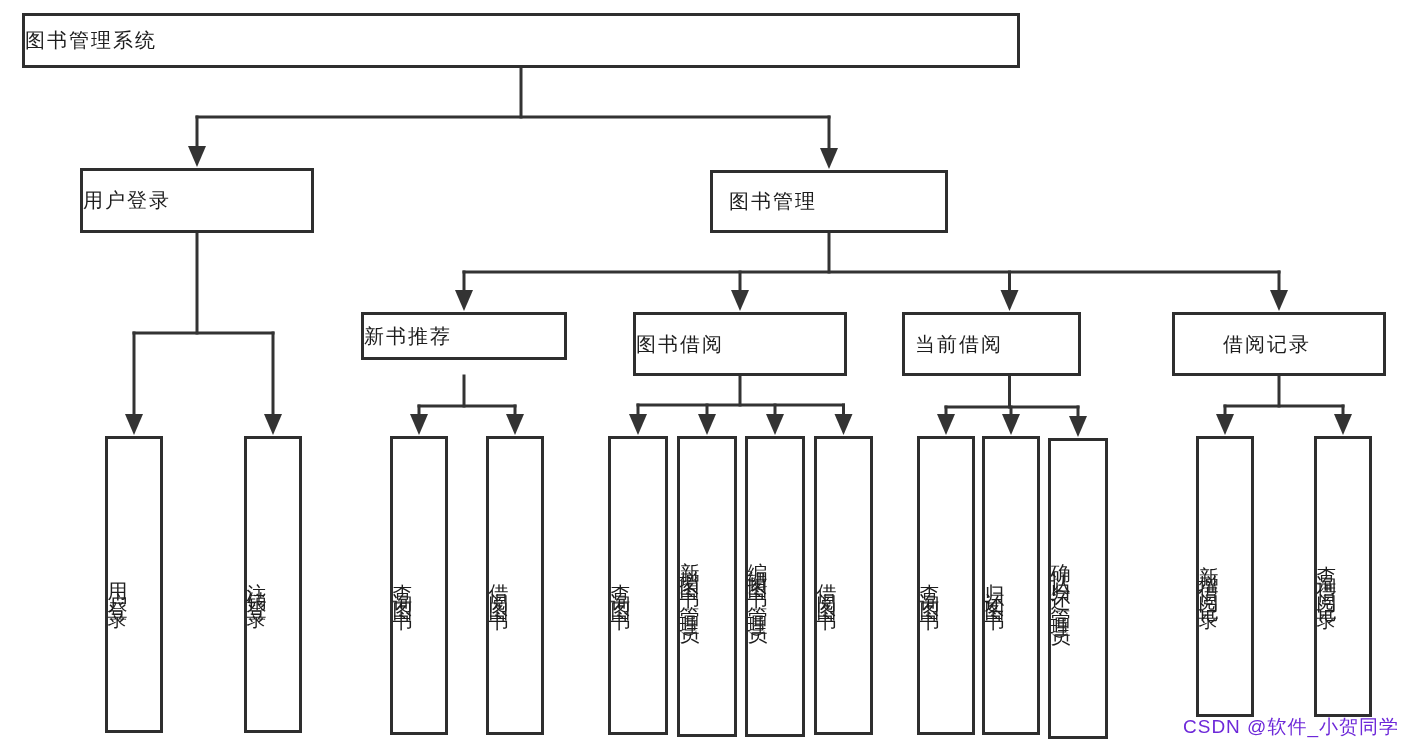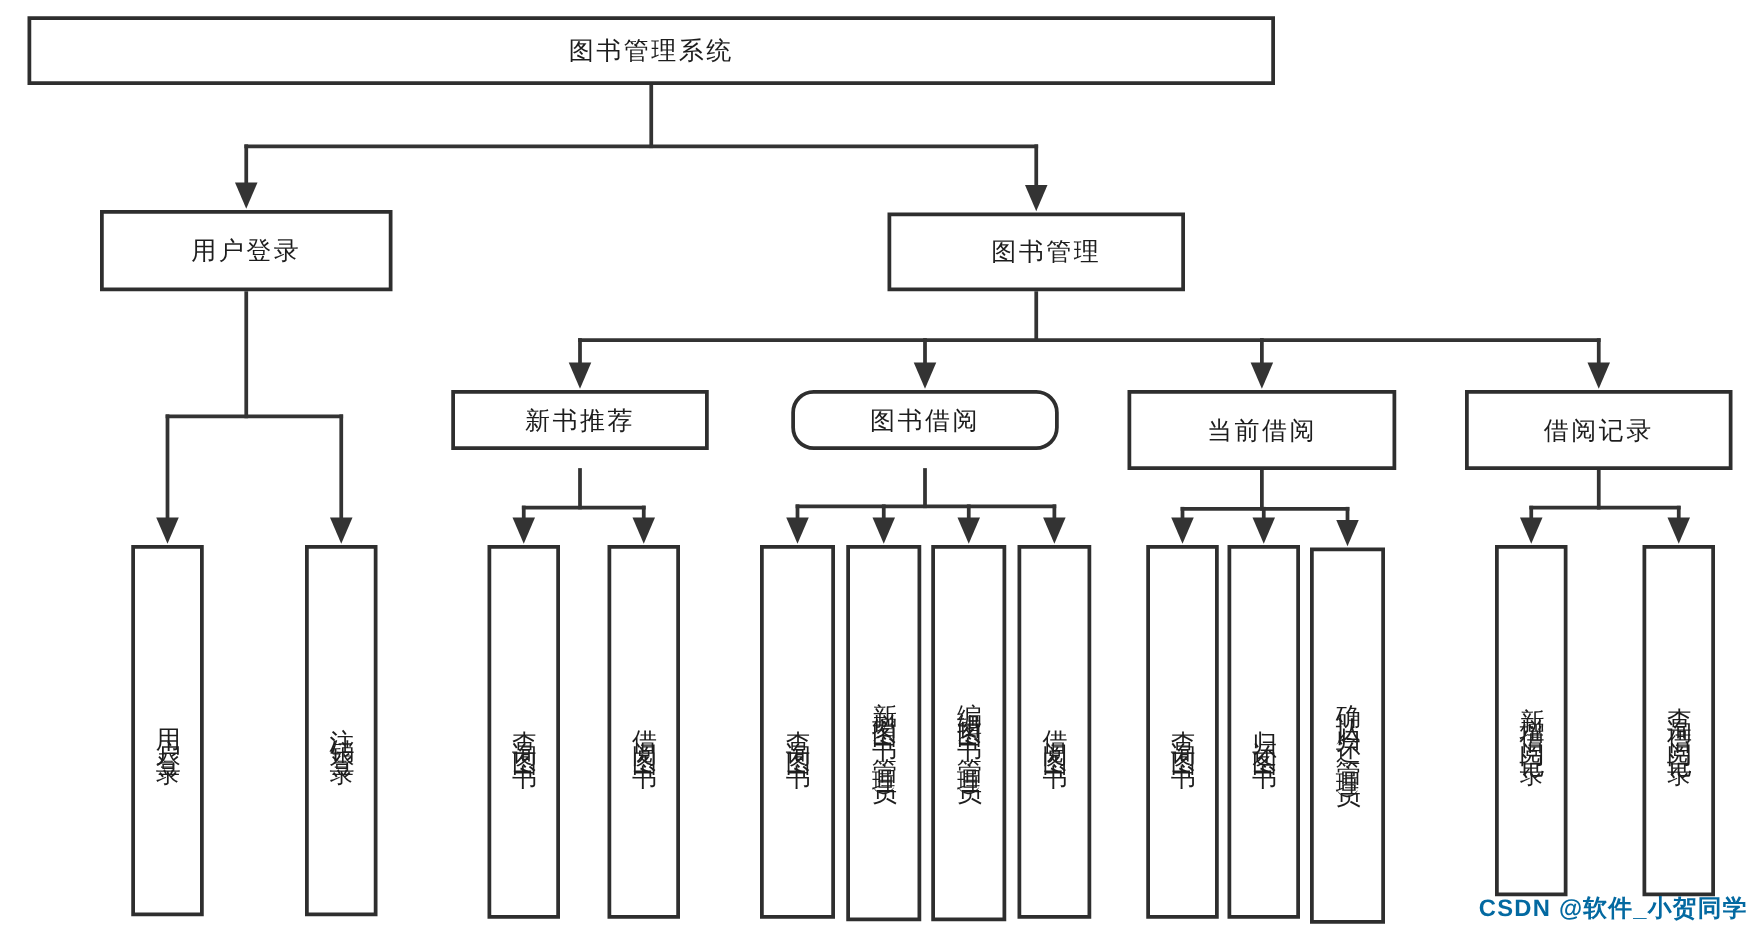--- a/index.html
+++ b/index.html
@@ -21,21 +21,21 @@
     top: 0;
     z-index: 1;
   }
   .node {
     position: absolute;
     box-sizing: border-box;
     border: 3px solid #2e2e2e;
     background: #ffffff;
     display: flex;
     align-items: center;
-    justify-content: center;
+    justify-content: flex-start;
     z-index: 2;
     color: #1d1d1d;
   }
   .node.h .label {
     font-size: 20px;
     letter-spacing: 2px;
     white-space: nowrap;
   }
   .node.v .label {
     writing-mode: vertical-rl;
@@ -107,40 +107,40 @@
       <polygon points="1002,414 1020,414 1011,435" fill="#333333"></polygon>
       <line x1="1078" y1="407" x2="1078" y2="420" stroke="#333333" stroke-width="3" stroke-linecap="square"></line>
       <polygon points="1069,416 1087,416 1078,437" fill="#333333"></polygon>
       <line x1="1279" y1="376" x2="1279" y2="406" stroke="#333333" stroke-width="3" stroke-linecap="square"></line>
       <line x1="1225" y1="406" x2="1343" y2="406" stroke="#333333" stroke-width="3" stroke-linecap="square"></line>
       <line x1="1225" y1="406" x2="1225" y2="418" stroke="#333333" stroke-width="3" stroke-linecap="square"></line>
       <polygon points="1216,414 1234,414 1225,435" fill="#333333"></polygon>
       <line x1="1343" y1="406" x2="1343" y2="418" stroke="#333333" stroke-width="3" stroke-linecap="square"></line>
       <polygon points="1334,414 1352,414 1343,435" fill="#333333"></polygon>
     </svg>
-  <div class="watermark" style="color: #0369a1; font-weight: bold;">CSDN @软件_小贺同学</div>
+  <div class="watermark" style="color: #6d28d9;">CSDN @软件_小贺同学</div>
 <div class="node h" style="left: 22px; top: 13px; width: 998px; height: 55px; border-color: rgb(46, 46, 46);">
       <span class="label" style="color: rgb(29, 29, 29);">图书管理系统</span>
     </div>
     <div class="node h" style="left: 80px; top: 168px; width: 234px; height: 65px; border-color: rgb(46, 46, 46);">
       <span class="label" style="color: rgb(29, 29, 29);">用户登录</span>
     </div>
     <div class="node h" style="left: 710px; top: 170px; width: 238px; height: 63px; border-color: rgb(46, 46, 46); padding-left: 16px;">
       <span class="label" style="color: rgb(29, 29, 29);">图书管理</span>
     </div>
     <div class="node h" style="left: 361px; top: 312px; width: 206px; height: 48px; border-color: rgb(46, 46, 46);">
       <span class="label" style="color: rgb(29, 29, 29);">新书推荐</span>
     </div>
-    <div class="node h" style="left: 633px; top: 312px; width: 214px; height: 48px; border-color: rgb(46, 46, 46); border-radius: 18px;">
+    <div class="node h" style="left: 633px; top: 312px; width: 214px; height: 64px; border-color: rgb(46, 46, 46);">
       <span class="label" style="color: rgb(29, 29, 29);">图书借阅</span>
     </div>
-    <div class="node h" style="left: 902px; top: 312px; width: 215px; height: 64px; border-color: rgb(46, 46, 46);">
+    <div class="node h" style="left: 902px; top: 312px; width: 179px; height: 64px; border-color: rgb(46, 46, 46); padding-left: 10px;">
       <span class="label" style="color: rgb(29, 29, 29);">当前借阅</span>
     </div>
-    <div class="node h" style="left: 1172px; top: 312px; width: 214px; height: 64px; border-color: rgb(46, 46, 46);">
+    <div class="node h" style="left: 1172px; top: 312px; width: 214px; height: 64px; border-color: rgb(46, 46, 46); padding-left: 48px;">
       <span class="label" style="color: rgb(29, 29, 29);">借阅记录</span>
     </div>
     <div class="node v" style="left: 105px; top: 436px; width: 58px; height: 297px; border-color: rgb(46, 46, 46);">
       <span class="label" style="color: rgb(29, 29, 29);">用户登录</span>
     </div>
     <div class="node v" style="left: 244px; top: 436px; width: 58px; height: 297px; border-color: rgb(46, 46, 46);">
       <span class="label" style="color: rgb(29, 29, 29);">注销登录</span>
     </div>
     <div class="node v" style="left: 390px; top: 436px; width: 58px; height: 299px; border-color: rgb(46, 46, 46);">
       <span class="label" style="color: rgb(29, 29, 29);">查询图书</span>

